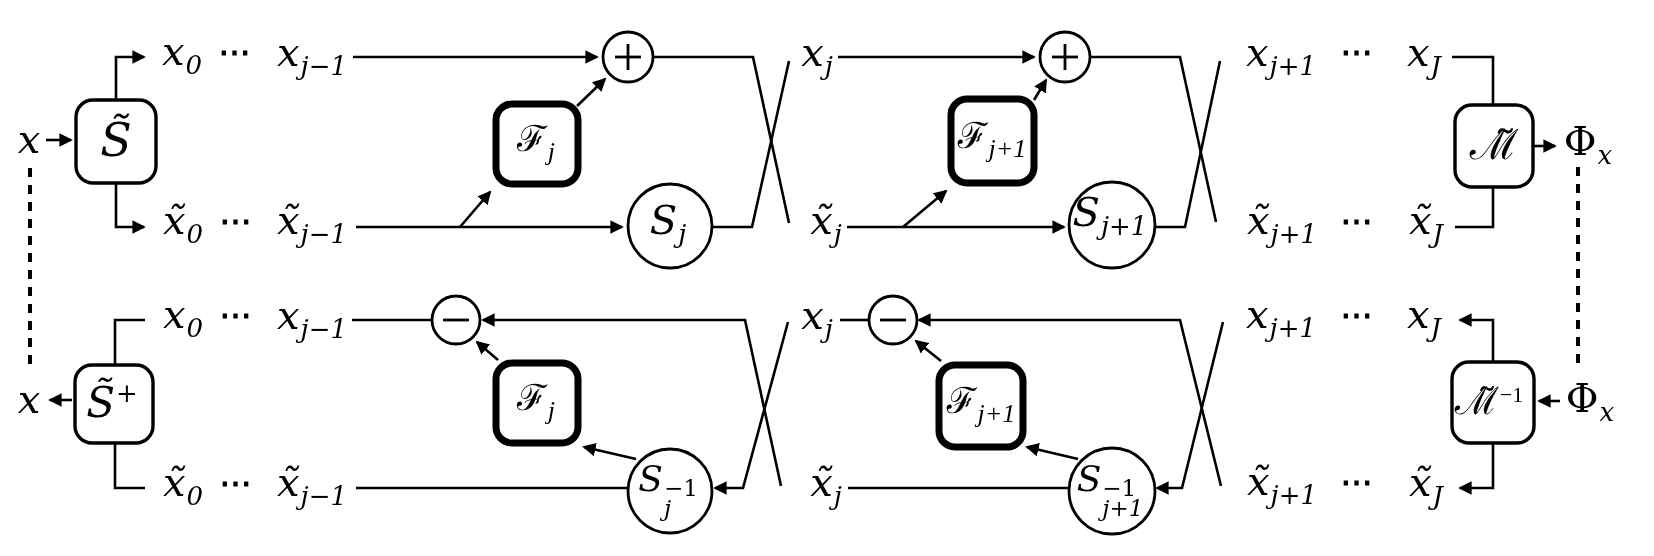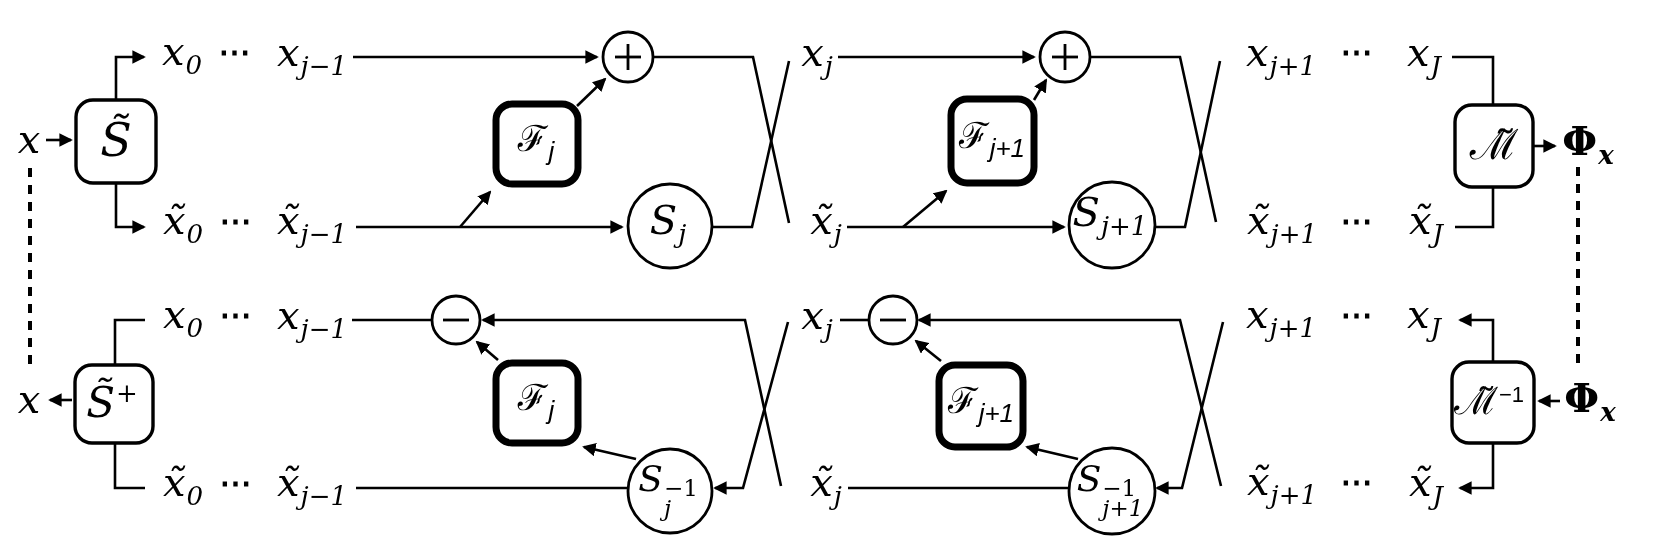--- a/index.html
+++ b/index.html
@@ -11,23 +11,23 @@
   .box{stroke:#000;stroke-width:3.4;fill:#fff;}
   .fbox{stroke:#000;stroke-width:7;fill:#fff;}
   .circ{stroke:#000;stroke-width:2.8;fill:#fff;}
   .op{stroke:#000;stroke-width:2.8;fill:none;}
   .lbl{position:absolute;transform:translate(-50%,-50%);font-style:italic;font-size:40px;
        line-height:1;white-space:nowrap;}
   .sb{font-size:26px;font-style:italic;vertical-align:-0.35em;margin-left:1px;}
   .sp{font-size:26px;vertical-align:0.55em;margin-left:1px;}
   .dots{font-style:normal;font-weight:700;font-size:32px;letter-spacing:3px;}
   .blk{font-size:46px;}
-  .script{font-family:Liberation Sans, sans-serif;font-style:normal;font-size:36px;}
+  .script{font-family:Liberation Serif, serif;font-style:normal;font-size:36px;}
   .mbig{font-size:42px;}
-  .phi{font-style:normal;font-weight:700;font-size:40px;}
+  .phi{font-style:normal;font-weight:400;font-size:40px;}
   .cs{font-size:40px;}  
   .stack{display:inline-flex;flex-direction:column;align-items:flex-start;line-height:.85;
          vertical-align:-0.15em;margin-left:1px;}
   .stack span{font-size:23px;}
   .stack .s-sup{font-style:normal;}
   .stack .s-sub{font-style:italic;}
 </style>
 </head>
 <body>
 

